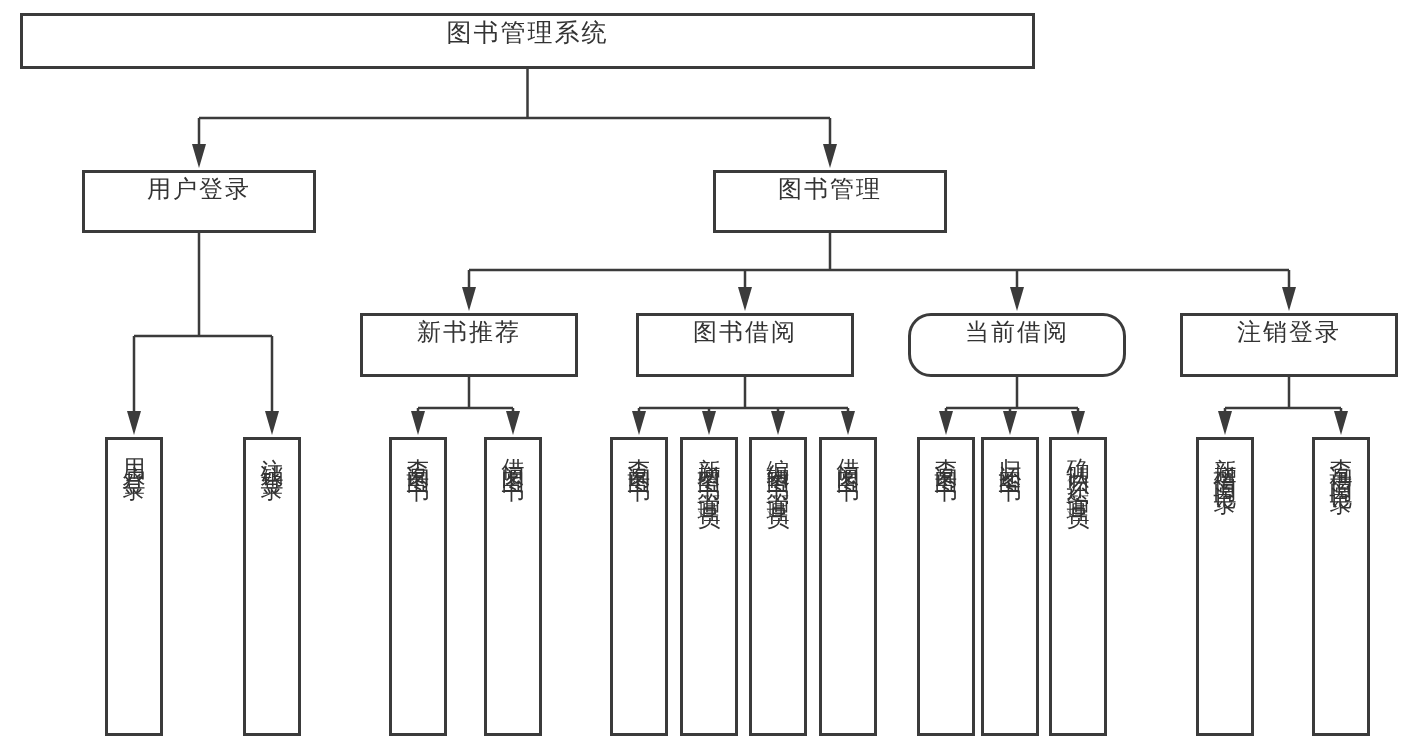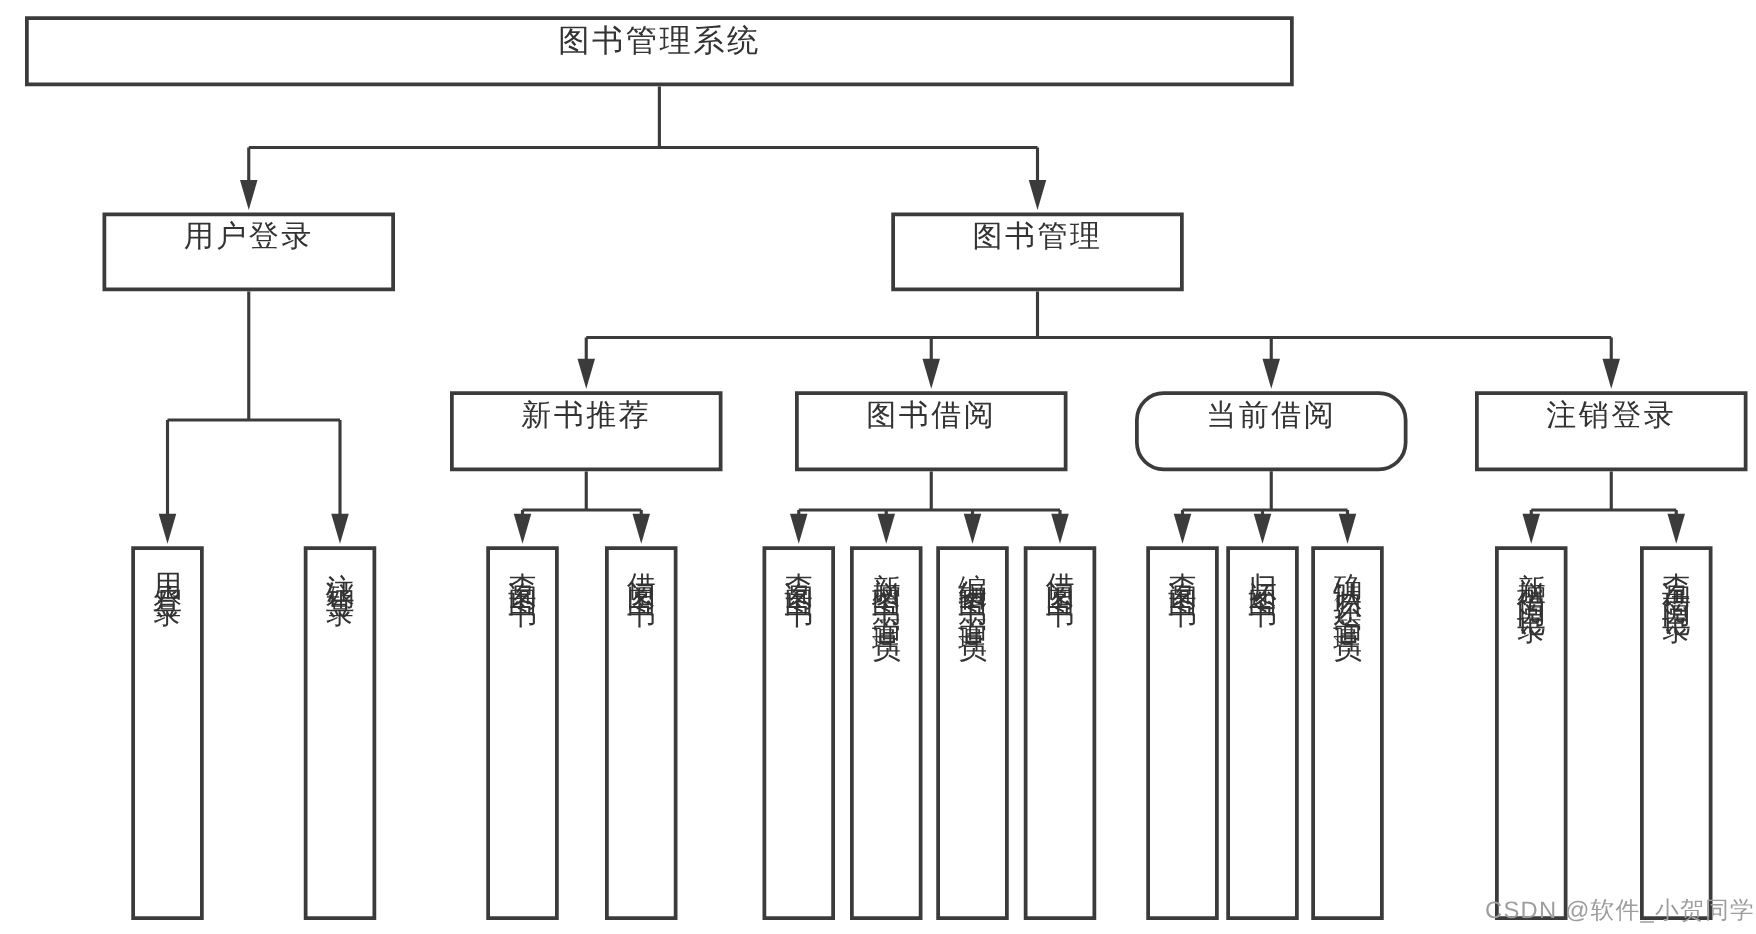--- a/index.html
+++ b/index.html
@@ -165,15 +165,14 @@
     <span class="v-text">确认归还（管理员）</span>
   </div>
 
   <div class="box leaf" style="left:1196px;">
     <span class="v-text">新增借阅记录</span>
   </div>
   <div class="box leaf" style="left:1312px;">
     <span class="v-text">查询借阅记录</span>
   </div>
 
-  <div class="watermark">CSDN @软件_小贺同学</div>
 
 </div>
 
 </body></html>

